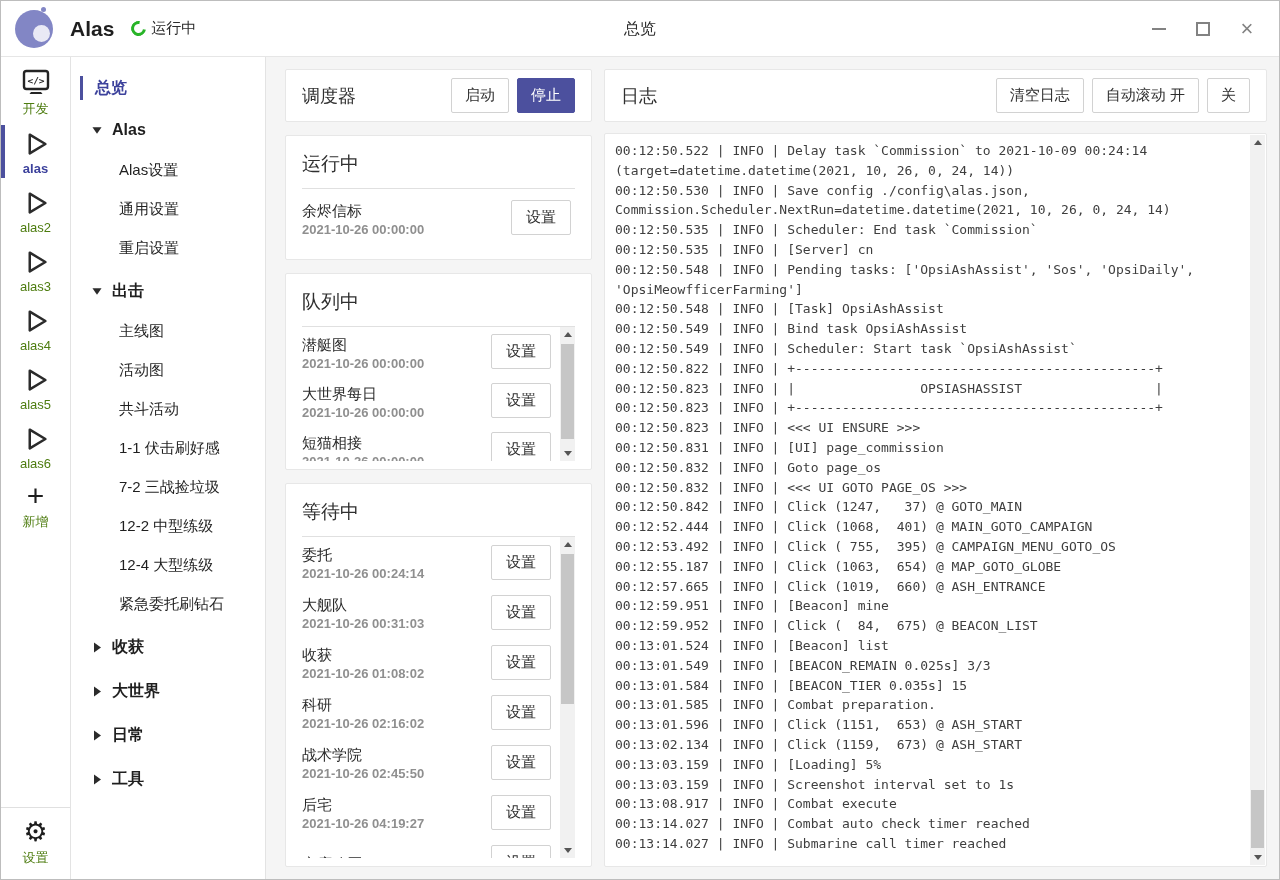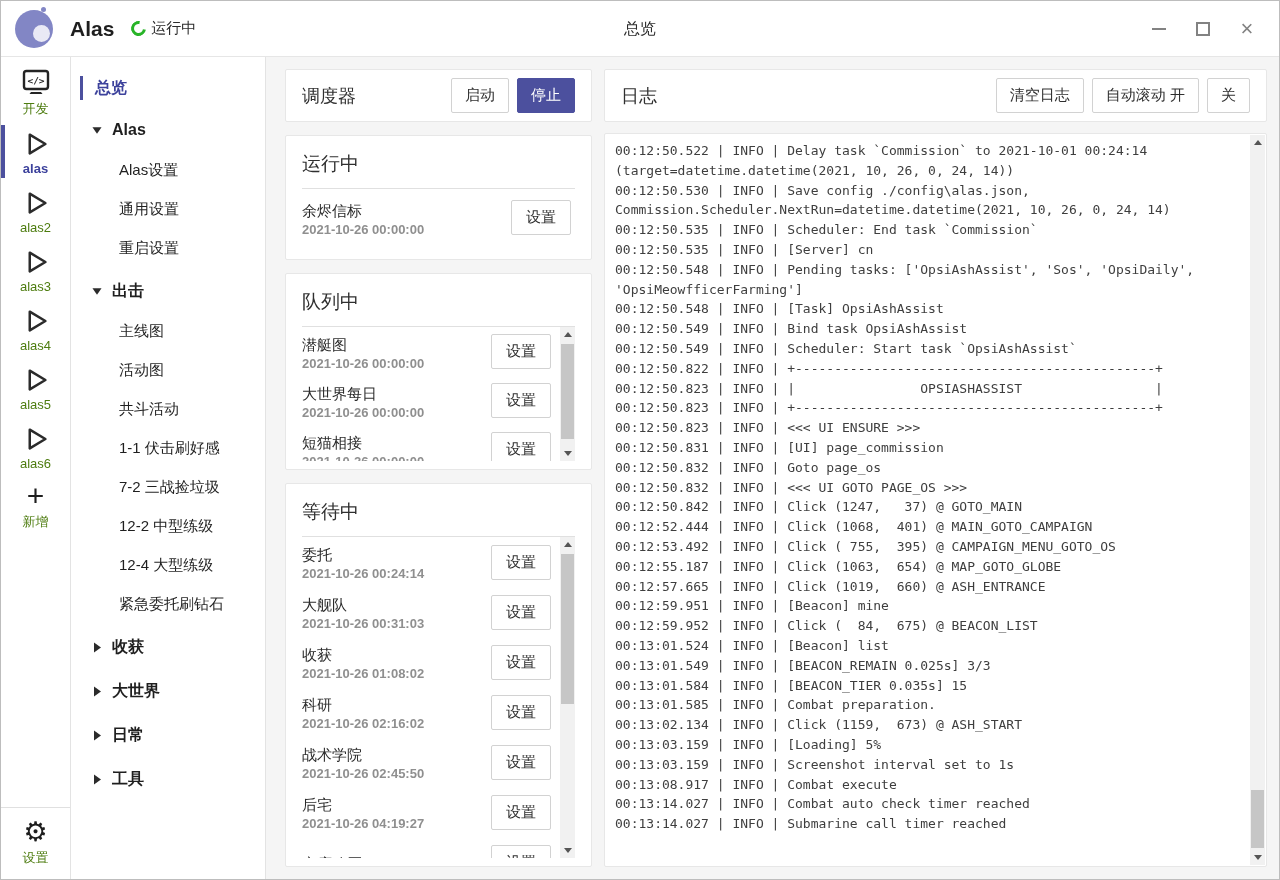--- a/index.html
+++ b/index.html
@@ -414,21 +414,21 @@
 
       <section class="col-right">
         <div class="card panel-head">
           <span class="panel-title">日志</span>
           <button class="btn">清空日志</button>
           <button class="btn">自动滚动 开</button>
           <button class="btn">关</button>
         </div>
         <div class="card log-body">
           <div class="log-lines" id="log-lines">
-              <div class="log-line">00:12:50.522 | INFO | Delay task `Commission` to 2021-10-01 00:24:14 (target=datetime.datetime(2021, 10, 26, 0, 24, 14))</div>
+              <div class="log-line">00:12:50.522 | INFO | Delay task `Commission` to 2021-10-09 00:24:14 (target=datetime.datetime(2021, 10, 26, 0, 24, 14))</div>
               <div class="log-line">00:12:50.530 | INFO | Save config ./config\alas.json, Commission.Scheduler.NextRun=datetime.datetime(2021, 10, 26, 0, 24, 14)</div>
               <div class="log-line">00:12:50.535 | INFO | Scheduler: End task `Commission`</div>
               <div class="log-line">00:12:50.535 | INFO | [Server] cn</div>
               <div class="log-line">00:12:50.548 | INFO | Pending tasks: ['OpsiAshAssist', 'Sos', 'OpsiDaily', 'OpsiMeowfficerFarming']</div>
               <div class="log-line">00:12:50.548 | INFO | [Task] OpsiAshAssist</div>
               <div class="log-line">00:12:50.549 | INFO | Bind task OpsiAshAssist</div>
               <div class="log-line">00:12:50.549 | INFO | Scheduler: Start task `OpsiAshAssist`</div>
               <div class="log-line">00:12:50.822 | INFO | +----------------------------------------------+</div>
               <div class="log-line">00:12:50.823 | INFO | |                OPSIASHASSIST                 |</div>
               <div class="log-line">00:12:50.823 | INFO | +----------------------------------------------+</div>
@@ -440,20 +440,21 @@
               <div class="log-line">00:12:52.444 | INFO | Click (1068,  401) @ MAIN_GOTO_CAMPAIGN</div>
               <div class="log-line">00:12:53.492 | INFO | Click ( 755,  395) @ CAMPAIGN_MENU_GOTO_OS</div>
               <div class="log-line">00:12:55.187 | INFO | Click (1063,  654) @ MAP_GOTO_GLOBE</div>
               <div class="log-line">00:12:57.665 | INFO | Click (1019,  660) @ ASH_ENTRANCE</div>
               <div class="log-line">00:12:59.951 | INFO | [Beacon] mine</div>
               <div class="log-line">00:12:59.952 | INFO | Click (  84,  675) @ BEACON_LIST</div>
               <div class="log-line">00:13:01.524 | INFO | [Beacon] list</div>
               <div class="log-line">00:13:01.549 | INFO | [BEACON_REMAIN 0.025s] 3/3</div>
               <div class="log-line">00:13:01.584 | INFO | [BEACON_TIER 0.035s] 15</div>
               <div class="log-line">00:13:01.585 | INFO | Combat preparation.</div>
+              <div class="log-line">00:13:01.596 | INFO | Click (1151,  653) @ ASH_START</div>
               <div class="log-line">00:13:02.134 | INFO | Click (1159,  673) @ ASH_START</div>
               <div class="log-line">00:13:03.159 | INFO | [Loading] 5%</div>
               <div class="log-line">00:13:03.159 | INFO | Screenshot interval set to 1s</div>
               <div class="log-line">00:13:08.917 | INFO | Combat execute</div>
               <div class="log-line">00:13:14.027 | INFO | Combat auto check timer reached</div>
               <div class="log-line">00:13:14.027 | INFO | Submarine call timer reached</div>
             </div>
           <div class="vscroll log-scroll">
             <span class="sb-btn sb-up">
                 <span class="tri-up"></span>

